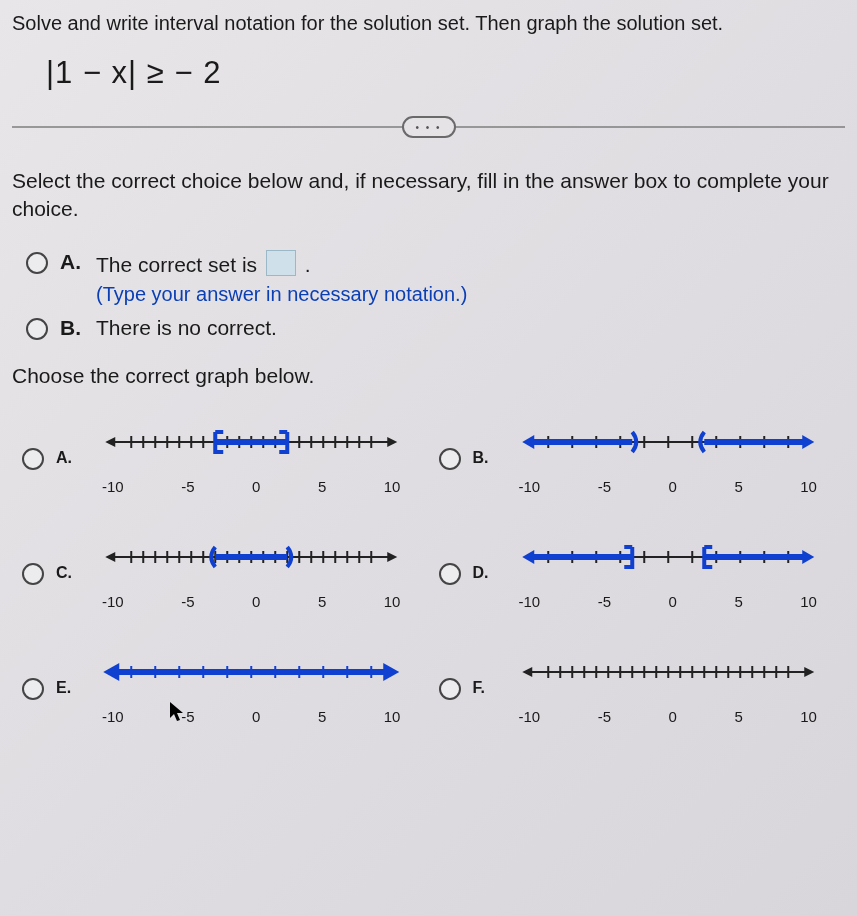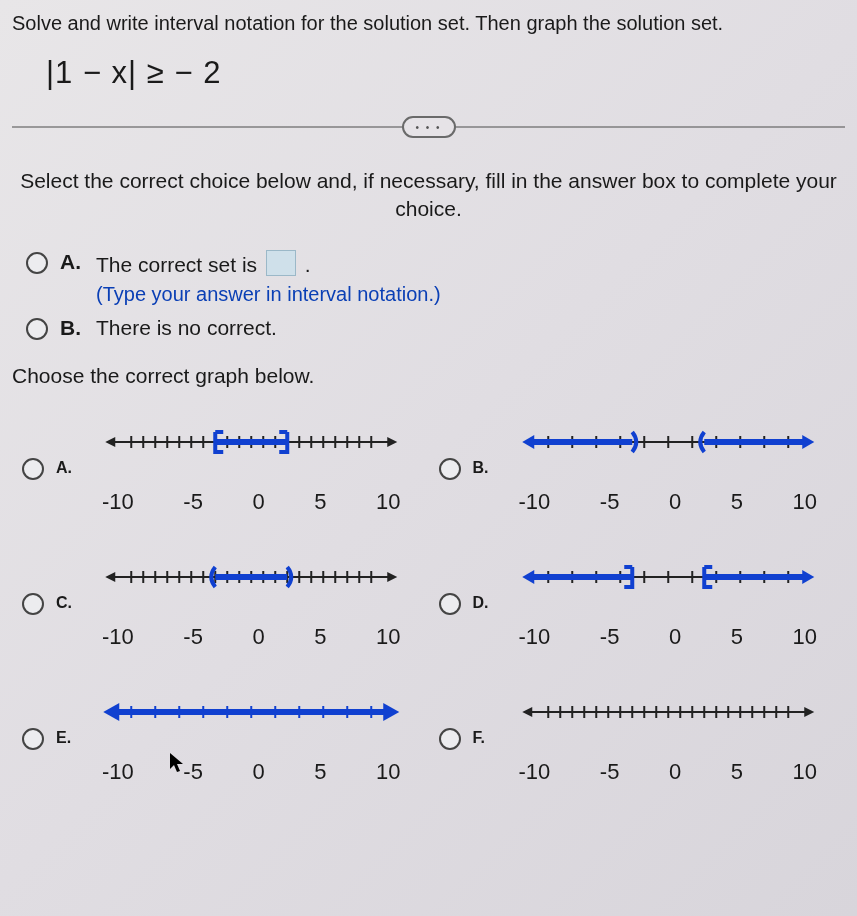--- a/index.html
+++ b/index.html
@@ -16,41 +16,41 @@
   .question-intro { font-size: 20px; line-height: 1.35; margin-bottom: 18px; }
   .equation { font-size: 31px; margin: 14px 0 22px 34px; letter-spacing: 1px; }
   .hr-wrap { position: relative; height: 28px; margin: 8px 0 26px 0; }
   .hr-line { position: absolute; top: 13px; left: 0; right: 0; height: 2px; background: #5a5a5a; opacity: 0.55; }
   .hr-pill {
     position: absolute; left: 50%; top: 3px; transform: translateX(-50%);
     width: 54px; height: 22px; border: 2px solid #6a6a6a; border-radius: 12px;
     background: #e6e3e7; display: flex; align-items: center; justify-content: center;
     font-size: 10px; letter-spacing: 2px; color: #555;
   }
-  .select-text { font-size: 21px; line-height: 1.35; margin-bottom: 26px; text-align: center; }
+  .select-text { font-size: 21px; line-height: 1.35; margin-bottom: 26px; }
   .choice-row { display: flex; align-items: flex-start; margin: 10px 0 10px 14px; font-size: 21px; }
   .radio {
     width: 22px; height: 22px; border: 2.5px solid #444; border-radius: 50%;
     flex: 0 0 22px; margin-right: 12px; margin-top: 2px; background: #ececef;
   }
   .choice-label { font-weight: bold; margin-right: 10px; min-width: 26px; }
   .choice-body { flex: 1; }
   .answer-box {
     display: inline-block; width: 30px; height: 26px;
     background: #cfe0ea; border: 1px solid #9bb8c8; vertical-align: text-bottom; margin: 0 3px;
   }
   .hint { color: #0a3fb5; font-size: 20px; margin-top: 6px; }
   .choose-graph { font-size: 21px; margin: 24px 0 34px 0; }
   .graph-grid { display: flex; flex-wrap: wrap; }
   .graph-cell { width: 50%; display: flex; align-items: center; margin-bottom: 42px; }
   .graph-cell .radio { margin-left: 10px; }
   .graph-cell .choice-label { color: #1a1a1a; }
   .numline-wrap { flex: 1; padding-right: 18px; }
   .numline { position: relative; height: 54px; width: 100%; }
-  .ticks-labels { display: flex; justify-content: space-between; font-size: 22px; margin-top: 13px; padding: 0 10px; }
+  .ticks-labels { display: flex; justify-content: space-between; font-size: 15px; margin-top: 2px; padding: 0 10px; }
 </style>
 </head>
 <body>
 
 <div class="question-intro">Solve and write interval notation for the solution set. Then graph the solution set.</div>
 <div class="equation">|1 − x| ≥ − 2</div>
 
 <div class="hr-wrap">
   <div class="hr-line"></div>
   <div class="hr-pill">• • •</div>
@@ -58,21 +58,21 @@
 
 <div class="select-text">Select the correct choice below and, if necessary, fill in the answer box to complete your choice.</div>
 
 <div class="choice-row">
   <div class="radio"></div>
   <div class="choice-label">A.</div>
   <div class="choice-body">
     <span>The correct set is </span>
     <span class="answer-box"></span>
     <span>.</span>
-    <div class="hint">(Type your answer in interval notation.)</div>
+    <div class="hint">(Type your answer in necessary notation.)</div>
   </div>
 </div>
 
 <div class="choice-row">
   <div class="radio"></div>
   <div class="choice-label">B.</div>
   <div class="choice-body">There is no correct.</div>
 </div>
 
 <div class="choose-graph">Choose the correct graph below.</div>

